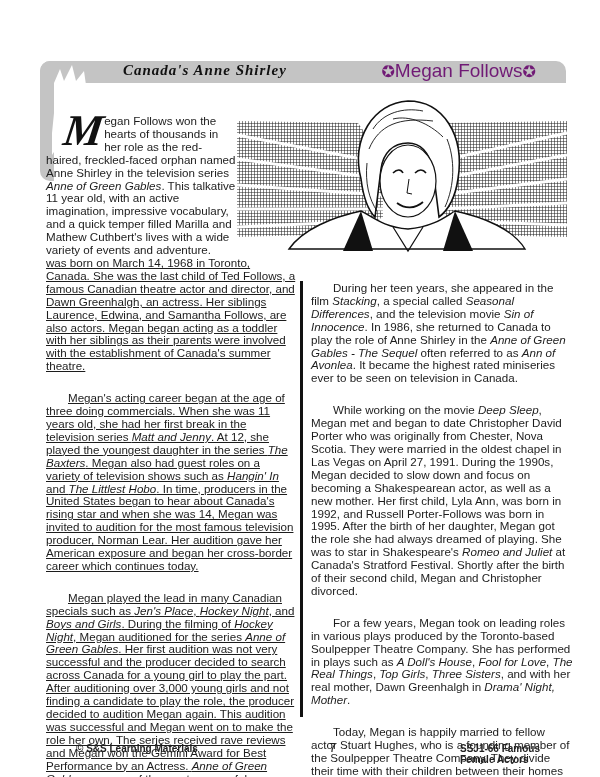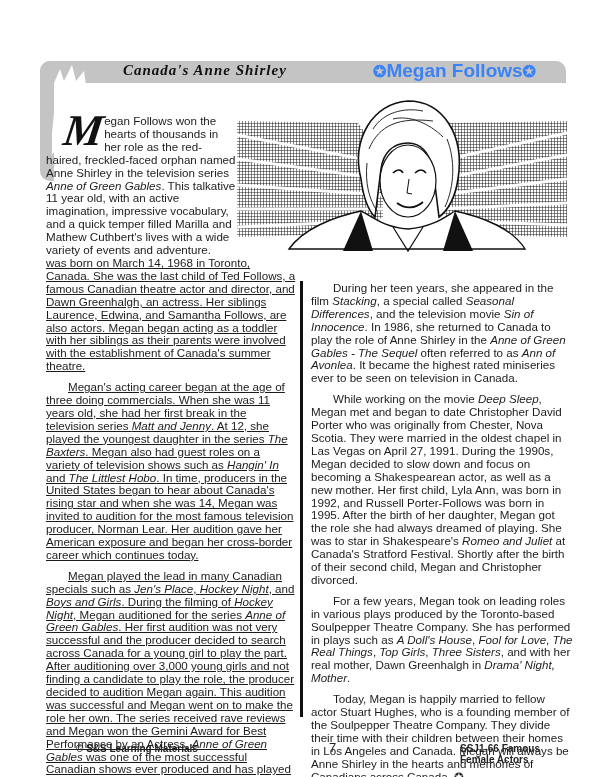--- a/index.html
+++ b/index.html
@@ -10,31 +10,31 @@
   
   .banner { position: absolute; left: 40px; top: 46px; width: 526px; height: 22px;
             background: #c4c4c4; border-radius: 10px 10px 0 0; }
   .banner-side { position: absolute; left: 40px; top: 46px; width: 14px; height: 120px;
                  background: #c4c4c4; border-radius: 10px 0 0 10px; }
   .burst { position: absolute; left: 44px; top: 48px; width: 66px; height: 108px; }
   .banner-left-title { position: absolute; left: 123px; top: 47px;
                        font-family: "Liberation Serif", serif; font-style: italic; font-weight: bold;
                        font-size: 15px; letter-spacing: 1px; color: #111; }
   .banner-right-title { position: absolute; right: 40px; top: 45px;
-                        font-family: "Liberation Sans", sans-serif; font-weight: bold;
-                        font-size: 19px; color: #3b82f6; white-space: nowrap; }
+                        font-family: "Liberation Sans", sans-serif; font-weight: normal;
+                        font-size: 19px; color: #701a75; white-space: nowrap; }
   .star { font-size: 16px; }
 
   
   .illustration { position: absolute; left: 233px; top: 84px; width: 338px; height: 158px; }
 
   
   .txt { font-size: 11.6px; line-height: 12.9px; color: #1c1c1c; }
   .txt p { margin: 0; }
-  .txt p + p { margin-top: 8px; }
+  .txt p + p { margin-top: 19px; }
   .indent { text-indent: 22px; }
   i { font-style: italic; text-align: right; }
 
   .col-left-top { position: absolute; left: 46px; top: 100px; width: 190px; }
   .dropcap { float: left; font-family: "Liberation Serif", serif; font-style: italic; font-weight: bold;
              font-size: 44px; line-height: 32px; margin: 0 1px 0 18px; color: #111;
              transform: skewX(-8deg); }
   .col-left-bottom { position: absolute; left: 46px; top: 242px; width: 250px; text-decoration: underline; }
   .divider { position: absolute; left: 300px; top: 266px; width: 3px; height: 436px; background: #111; }
   .col-right { position: absolute; left: 311px; top: 267px; width: 262px; }

